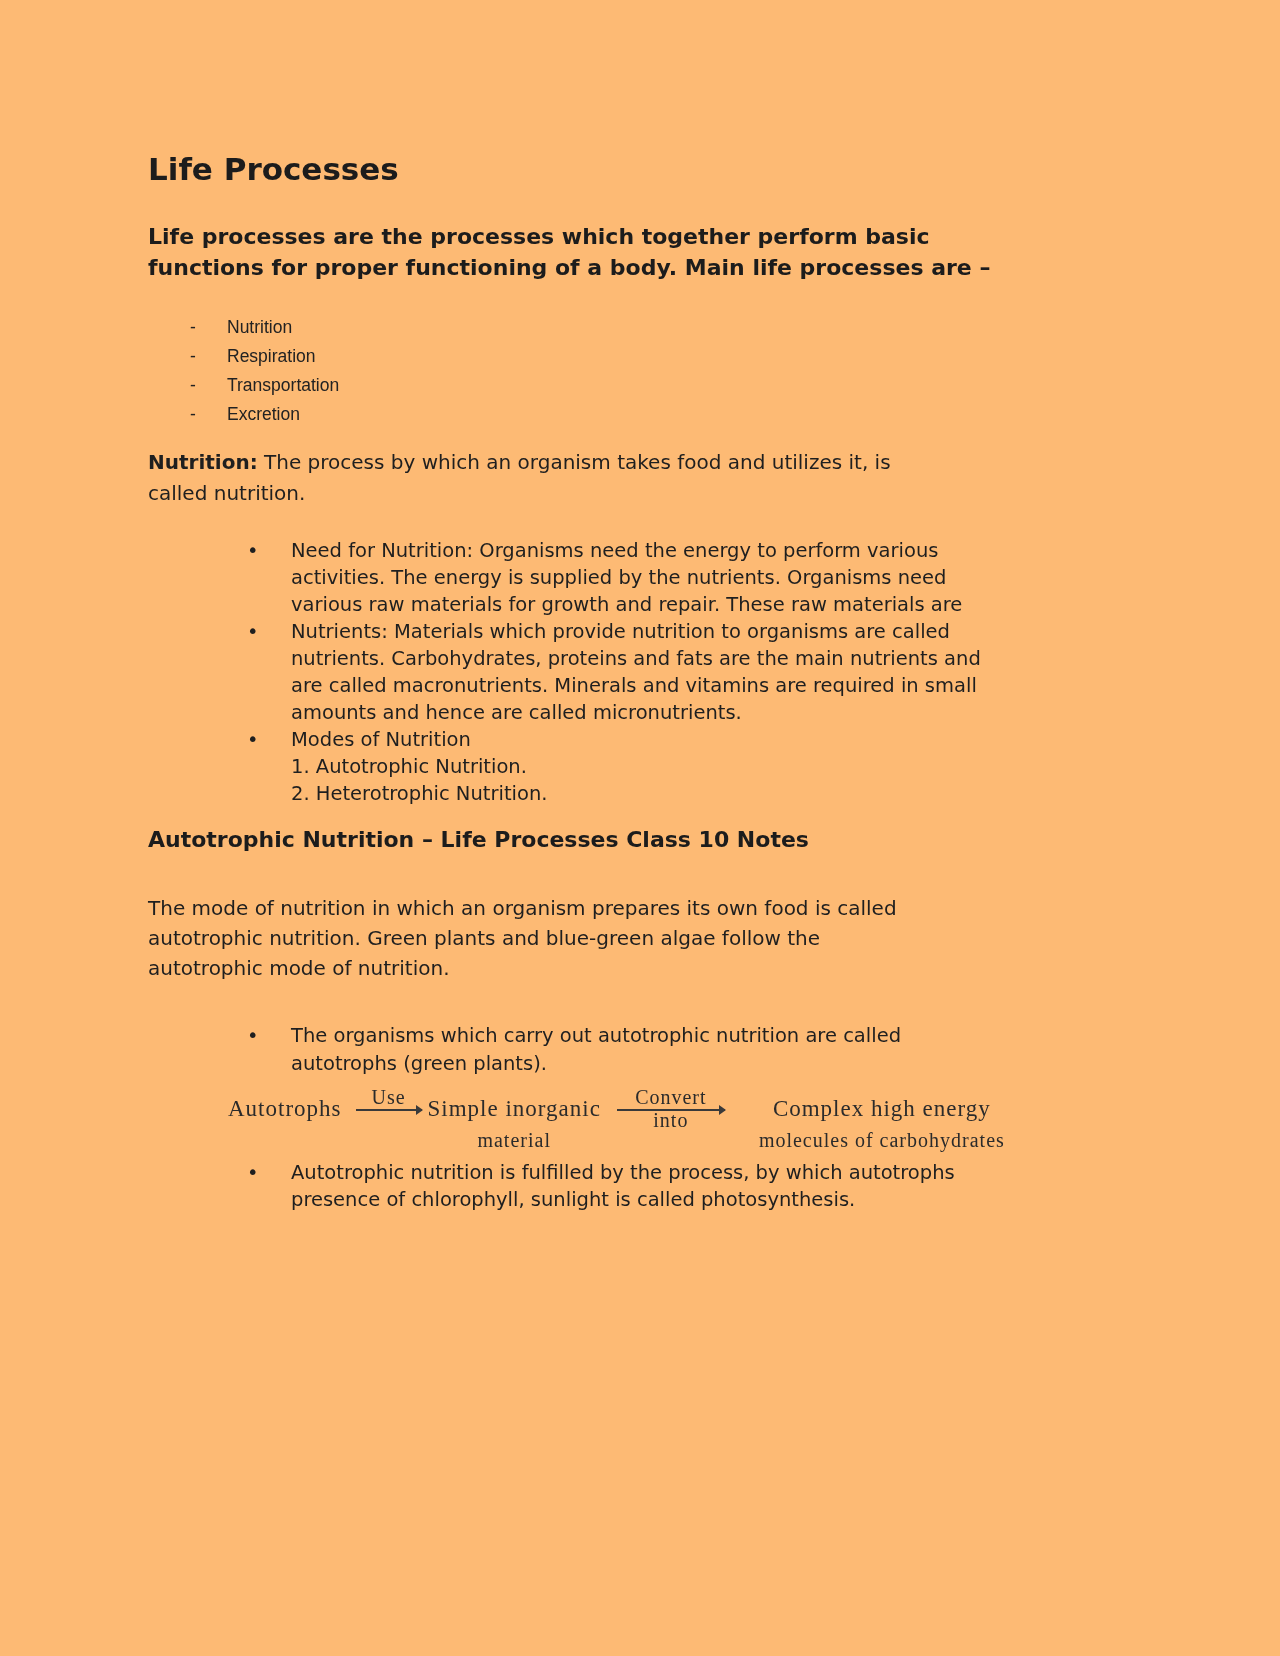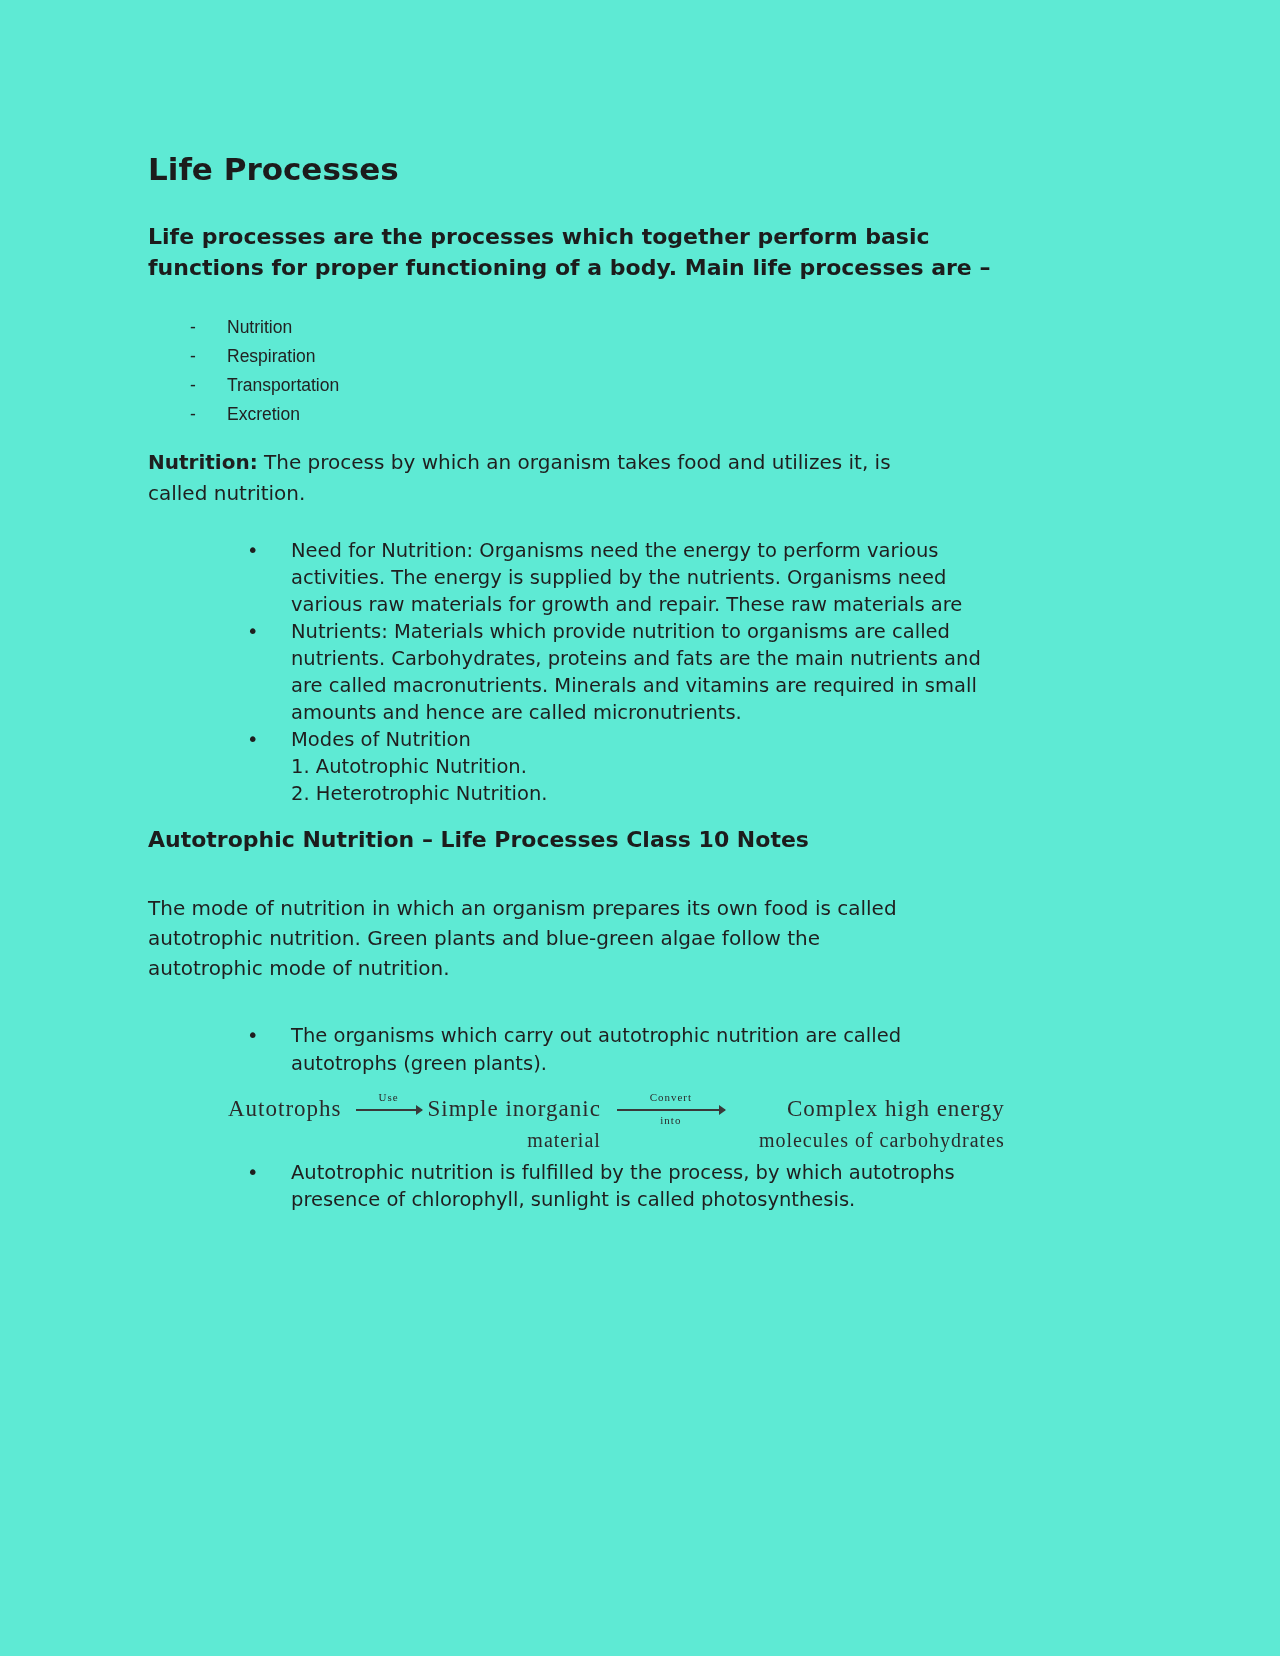--- a/index.html
+++ b/index.html
@@ -1,21 +1,21 @@
 <!DOCTYPE html>
 <html><head>
 <meta charset="utf-8">
 <style>
   * { margin: 0; padding: 0; box-sizing: border-box; }
   html, body { background: #ffffff; }
   .page {
     position: relative;
     width: 1280px;
     height: 1656px;
-    background: #5eead4;
+    background: #fdba74;
     overflow: hidden;
     font-family: "DejaVu Sans", "Liberation Sans", sans-serif;
     color: #1f1f1f;
   }
   .content { padding: 0 130px 0 148px; }
 
   h1.doc-title {
     padding-top: 152px;
     font-size: 31px;
     line-height: 35px;
@@ -82,24 +82,24 @@
   .diagram {
     margin-top: 8px;
     margin-left: 80px;
     display: flex;
     align-items: flex-start;
     font-family: "Liberation Serif", "DejaVu Serif", serif;
     color: #2b2b2b;
     letter-spacing: 1px;
   }
   .dg-term { font-size: 23px; line-height: 26px; padding-top: 10px; white-space: nowrap; }
-  .dg-col { display: flex; flex-direction: column; align-items: flex-end; }
+  .dg-col { display: flex; flex-direction: column; align-items: center; }
   .dg-sub { font-size: 20px; line-height: 21px; margin-top: 8px; white-space: nowrap; }
   .dg-arrow-col { display: flex; flex-direction: column; align-items: center; padding-top: 2px; }
-  .dg-arrow-label { font-size: 11px; line-height: 18px; white-space: nowrap; }
+  .dg-arrow-label { font-size: 20px; line-height: 18px; white-space: nowrap; }
   .dg-arrow { position: relative; height: 2px; background: #3a3a3a; margin-top: 3px; }
   .dg-arrow::after {
     content: "";
     position: absolute;
     right: -1px; top: -4px;
     border-left: 7px solid #3a3a3a;
     border-top: 5px solid transparent;
     border-bottom: 5px solid transparent;
   }
   .dg-arrow.w1 { width: 66px; }

